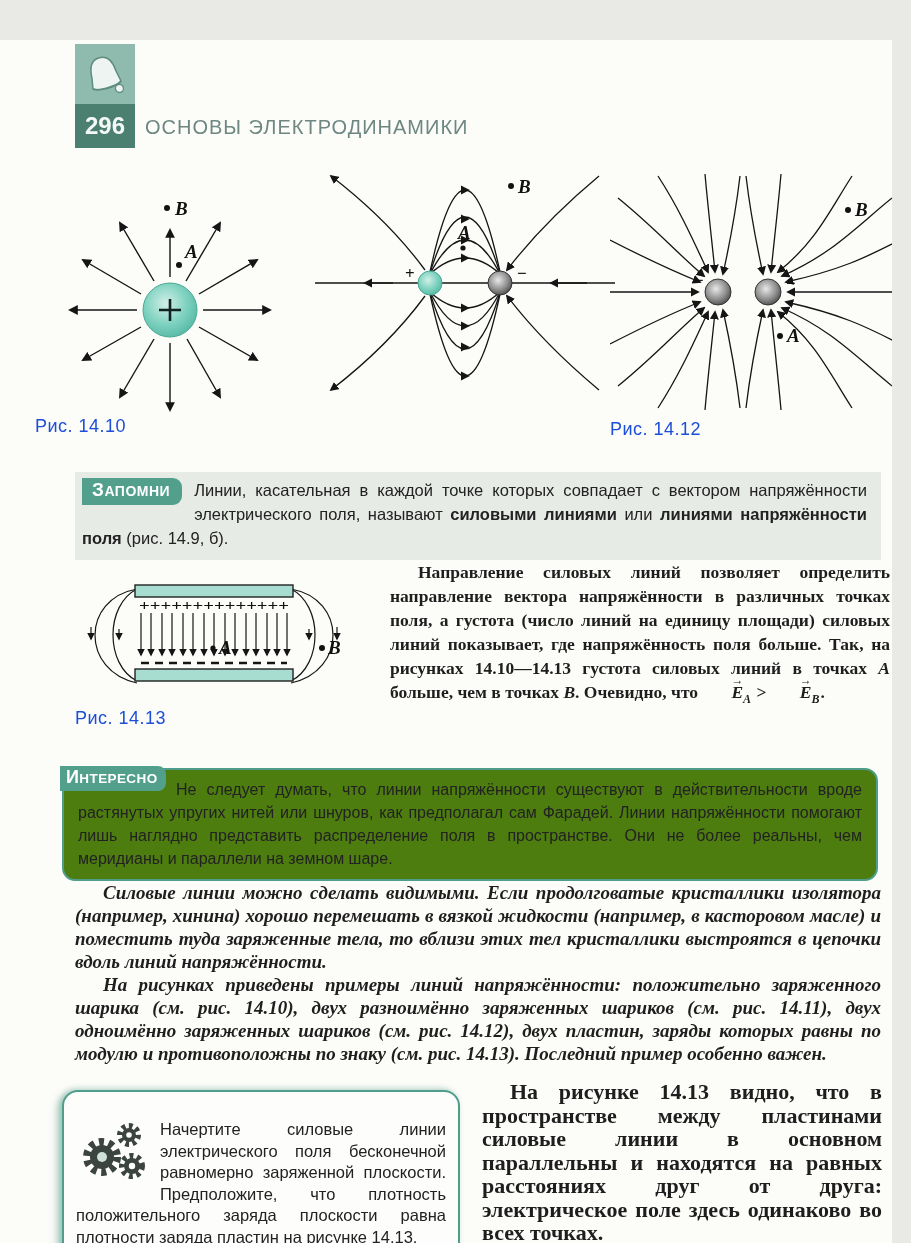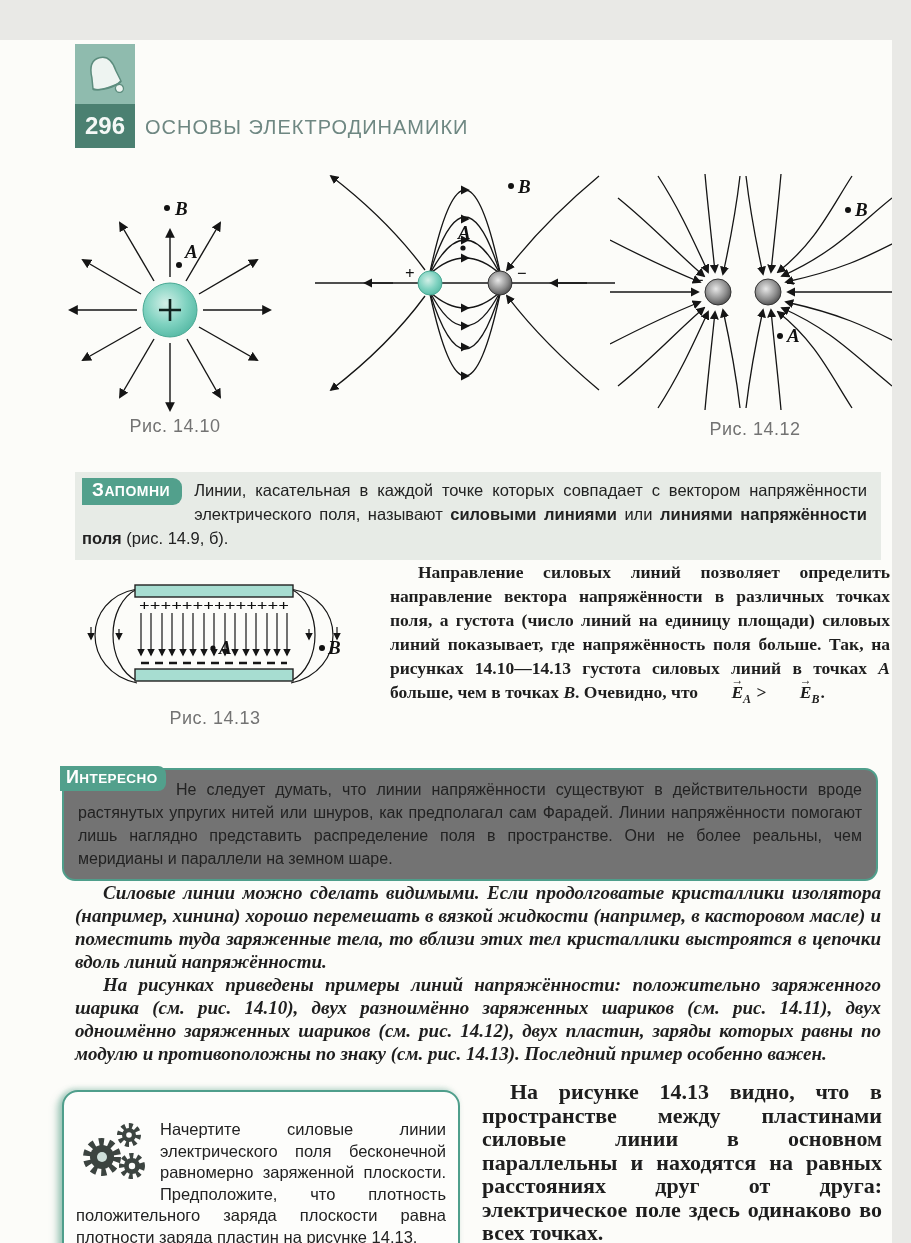--- a/index.html
+++ b/index.html
@@ -7,43 +7,43 @@
         font-family:"Liberation Serif",serif;color:#1e1e1e;margin-top:40px;}
   
   .hdr-bell{position:absolute;left:75px;top:4px;width:60px;height:60px;background:#8fbbae;}
   .hdr-num{position:absolute;left:75px;top:64px;width:60px;height:44px;background:#4b8071;
            color:#f4f8f6;font-family:"Liberation Sans",sans-serif;font-size:24px;font-weight:bold;
            display:flex;align-items:center;justify-content:center;}
   .hdr-title{position:absolute;left:145px;top:76px;font-family:"Liberation Sans",sans-serif;
            font-size:20px;color:#6e8782;letter-spacing:1px;}
   
   .figsvg{position:absolute;}
-  .fig-caption{position:absolute;text-align:center;font-family:"Liberation Sans",sans-serif;
-           font-size:18px;color:#737373;letter-spacing:.5px;}
+  .fig-caption{position:absolute;text-align:left;font-family:"Liberation Sans",sans-serif;
+           font-size:18px;color:#1d4ed8;letter-spacing:.5px;}
   .fig-label{font-family:"Liberation Serif",serif;font-style:italic;font-weight:bold;font-size:19px;fill:#111;}
   .fig-sign{font-family:"Liberation Serif",serif;font-weight:bold;font-size:17px;fill:#111;}
   
   .rem-box{position:absolute;left:75px;top:432px;width:806px;background:#e7ebe6;
            padding:6px 14px 10px 7px;box-sizing:border-box;
            font-family:"Liberation Sans",sans-serif;font-size:16.5px;line-height:24px;text-align:justify;color:#222;}
   .box-tab{float:left;background:#52a08c;color:#fff;font-family:"Liberation Sans",sans-serif;
            font-weight:bold;padding:1px 12px 3px 10px;border-radius:0 9px 9px 0;margin:0 12px 2px 0;
            font-size:14px;letter-spacing:.5px;line-height:22px;white-space:nowrap;}
   .box-tab .ini{font-size:19px;}
   .box-tab .rest{text-transform:uppercase;}
   
   .col-mid{position:absolute;left:390px;top:520px;width:500px;font-size:17.5px;font-weight:bold;
            line-height:24px;text-align:justify;}
   .indent{text-indent:28px;margin:0;}
   .vec{display:inline-block;position:relative;font-style:italic;font-weight:bold;padding:0 1px;}
   .vec .ar{position:absolute;top:-12px;left:1px;font-size:12px;font-style:normal;}
   .vec sub{font-size:12px;}
   
   .int-box{position:absolute;left:62px;top:728px;width:816px;box-sizing:border-box;
-           border:2px solid #4f9e8b;border-radius:13px;background:#737373;
+           border:2px solid #4f9e8b;border-radius:13px;background:#4d7c0f;
            padding:8px 14px 9px 14px;font-family:"Liberation Sans",sans-serif;
            font-size:16px;line-height:23px;text-align:justify;color:#222;}
   .int-tab{position:absolute;left:-4px;top:-4px;background:#52a08c;color:#fff;font-weight:bold;
            font-size:13.5px;padding:1px 8px 2px 6px;border-radius:0 8px 8px 0;letter-spacing:.4px;line-height:20px;}
   .int-tab .ini{font-size:18px;}
   .int-tab .rest{text-transform:uppercase;}
   .int-spacer{float:left;width:98px;height:22px;}
   
   .bodytxt{position:absolute;left:75px;top:841px;width:806px;font-size:19px;font-weight:bold;
            line-height:23px;text-align:justify;font-style:italic;}

